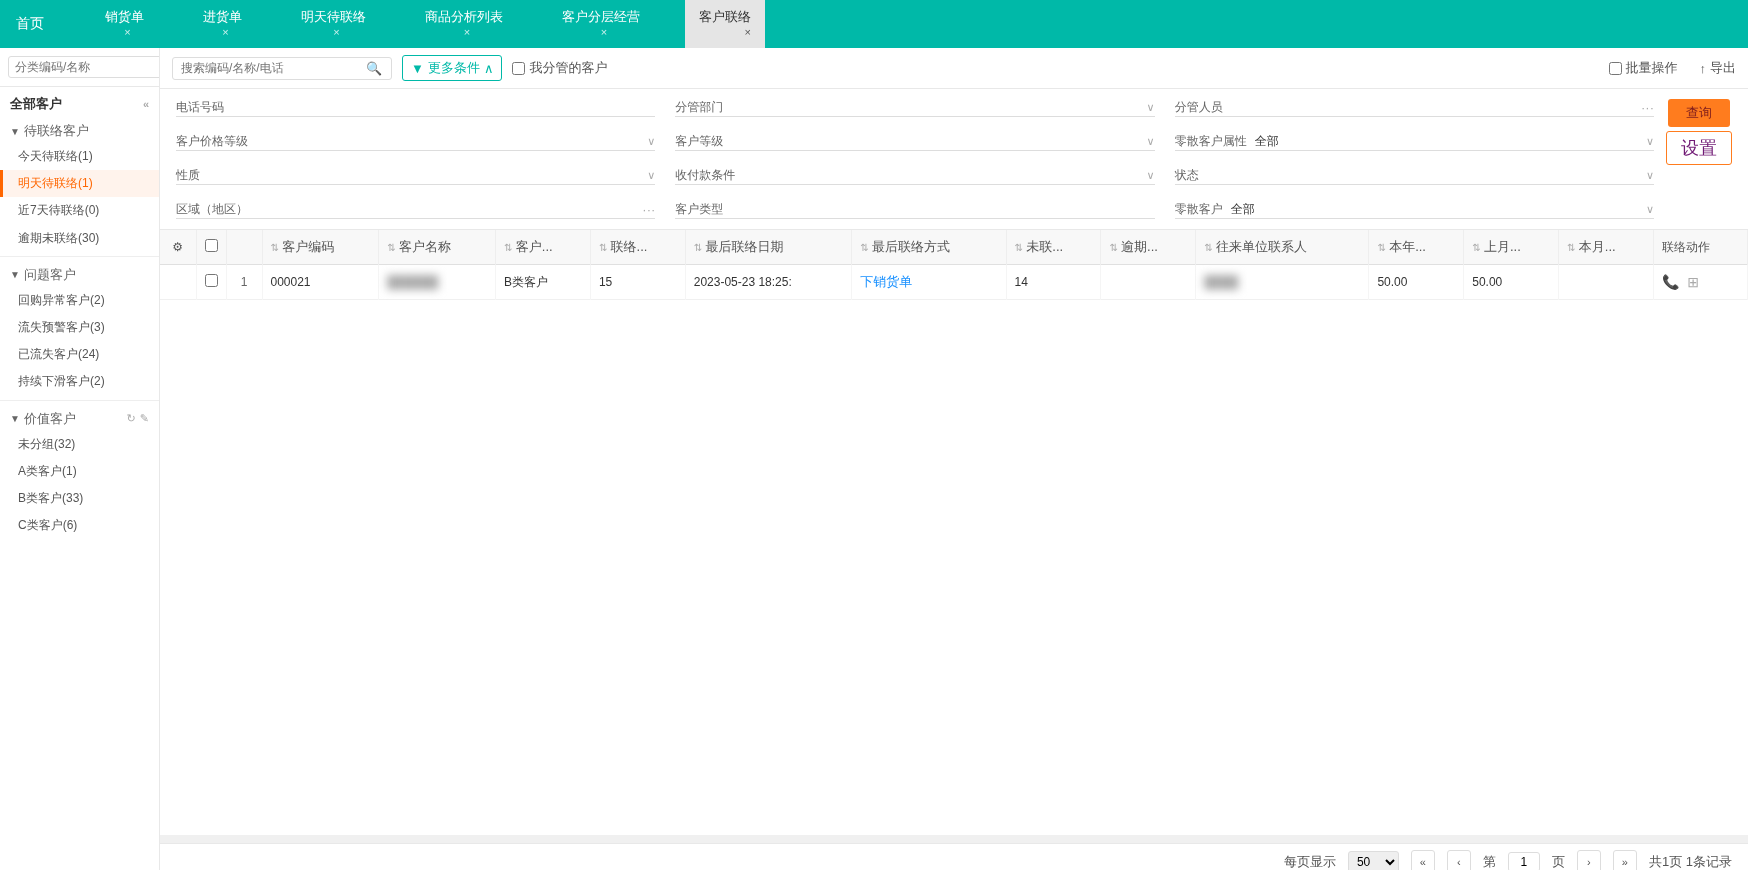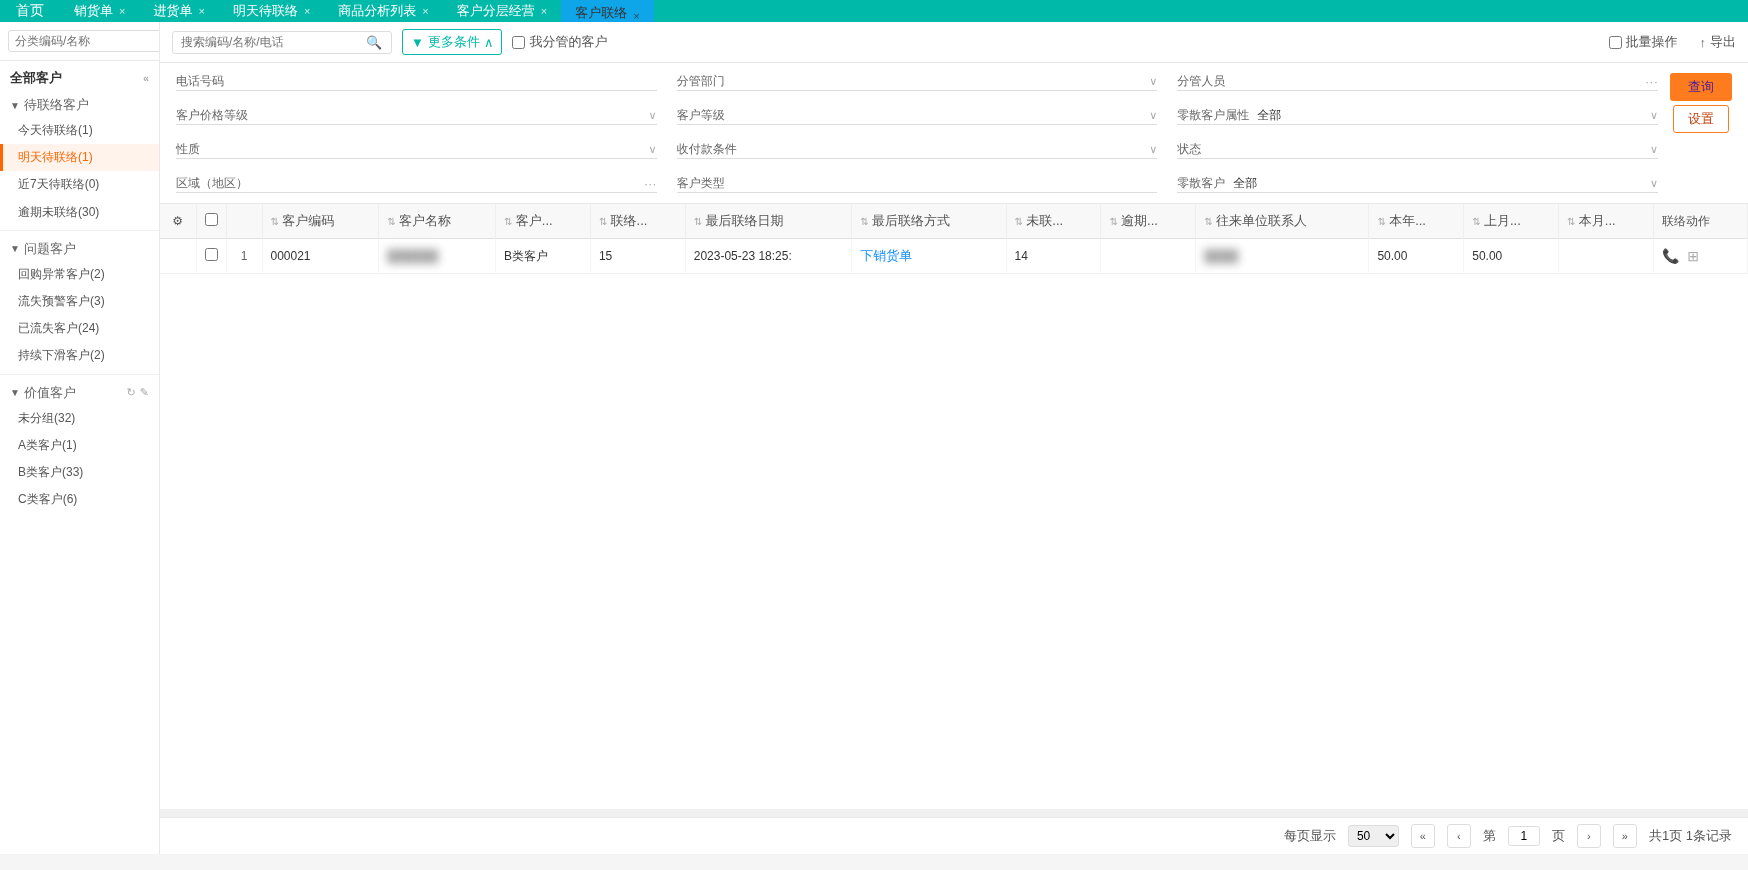--- a/index.html
+++ b/index.html
@@ -3,49 +3,51 @@
   <meta charset="utf-8">
   <style>
     * { box-sizing: border-box; margin: 0; padding: 0; font-family: 'Microsoft YaHei', Arial, sans-serif; font-size: 13px; }
     body { background: #f5f5f5; overflow: hidden; }
 
     
     .top-nav {
       display: flex;
       align-items: center;
       background: #00b9a8;
-      height: 22px;
+      height: 48px;
       padding: 0 0;
+      gap: 31px;
     }
     .nav-home {
       padding: 0 16px;
       color: #fff;
       font-size: 14px;
       cursor: pointer;
       height: 100%;
       display: flex;
       align-items: center;
     }
     .nav-tab {
       display: flex;
       align-items: center;
       height: 100%;
-      padding: 0 14px;
+      padding: 8px 14px;
       color: #fff;
       cursor: pointer;
       font-size: 13px;
       position: relative;
+      flex-direction: column;
     }
     .nav-tab .close-btn {
       margin-left: 6px;
       font-size: 11px;
       opacity: 0.8;
     }
     .nav-tab.active {
-      background: #0ea5e9;
+      background: #e5e5e5;
       color: #333;
       align-items: flex-end;
     }
     .nav-tab.active .close-btn { color: #333; }
 
     
     .main-layout {
       display: flex;
       height: calc(100vh - 38px);
     }
@@ -228,35 +230,35 @@
       font-size: 11px;
       cursor: pointer;
     }
     .filter-dots {
       color: #aaa;
       font-size: 13px;
       cursor: pointer;
     }
     .query-btn {
       background: #ff7c1e;
-      color: #4c1d95;
+      color: #7f1d1d;
       border: none;
       border-radius: 3px;
       padding: 5px 18px;
       cursor: pointer;
       font-size: 13px;
     }
     .set-btn {
       background: #fff;
-      color: #c2410c;
+      color: #701a75;
       border: 1px solid #ff7c1e;
       border-radius: 3px;
       padding: 4px 14px;
       cursor: pointer;
-      font-size: 13px;
+      font-size: 18px;
       margin-top: 4px;
     }
     .btn-group {
       display: flex;
       flex-direction: column;
       align-items: center;
       margin-left: 12px;
     }
 
     

